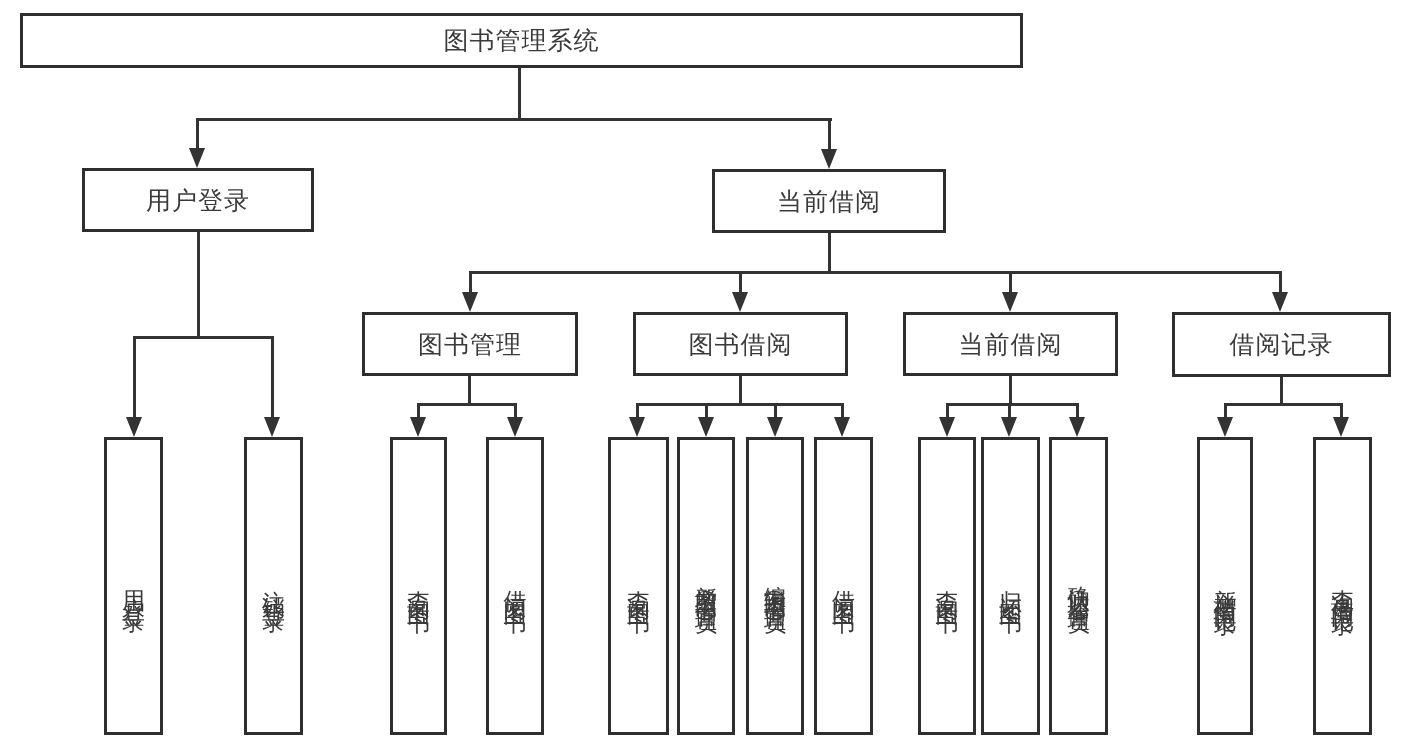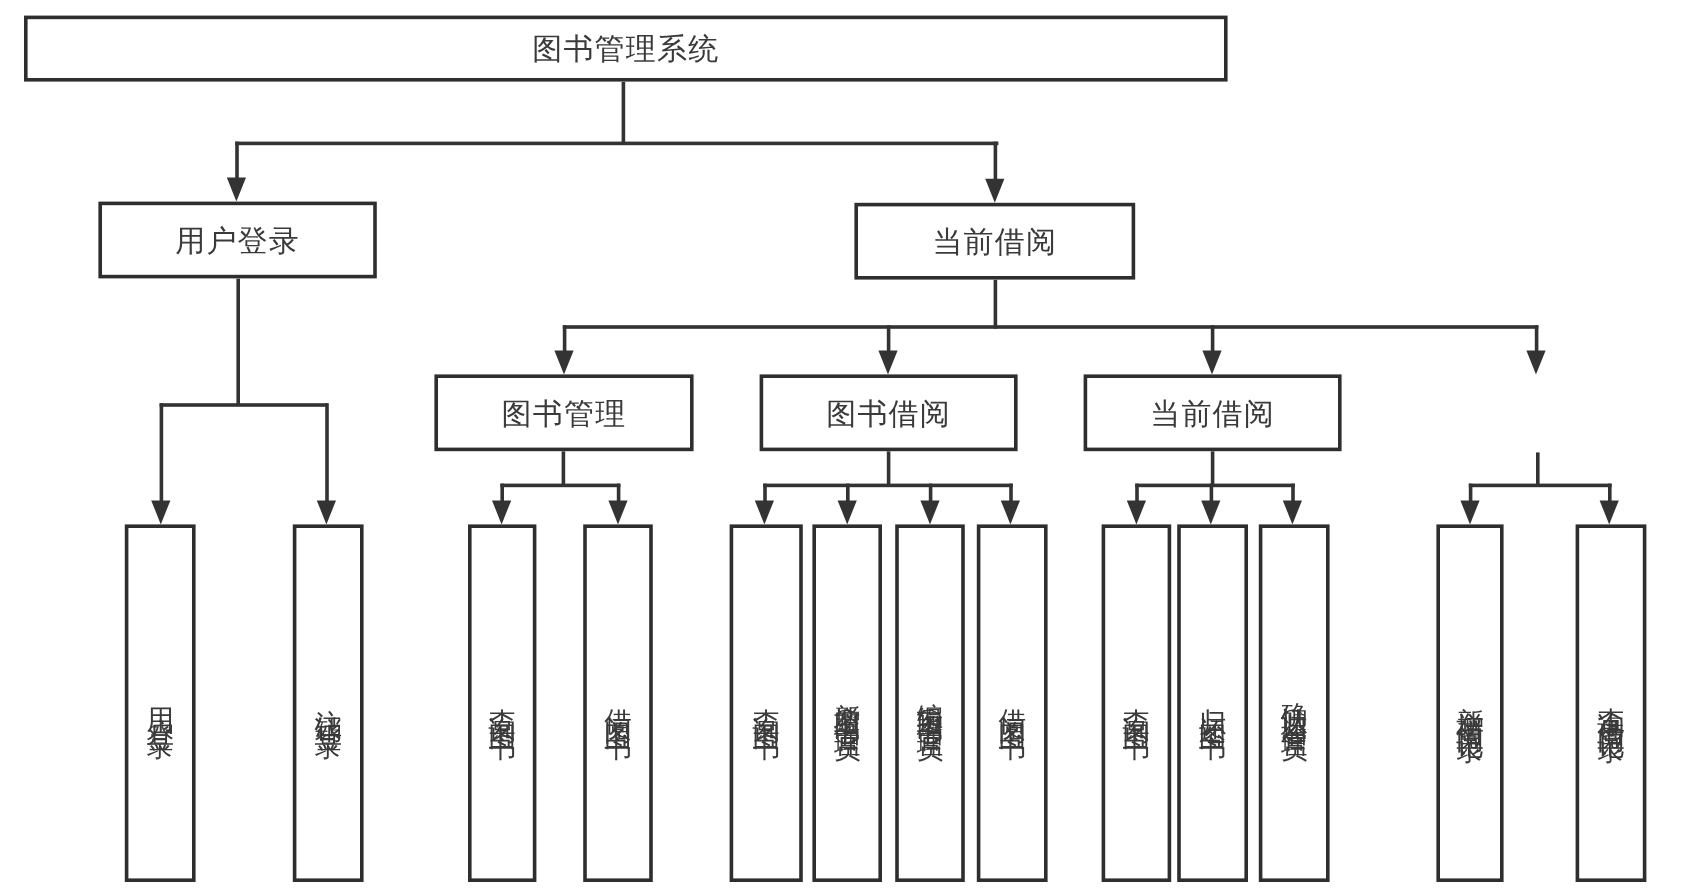--- a/index.html
+++ b/index.html
@@ -111,20 +111,23 @@
 
   <div class="node" style="left:362px; top:312px; width:216px; height:64px;">
     <span>图书管理</span>
   </div>
   <div class="node" style="left:633px; top:312px; width:215px; height:64px;">
     <span>图书借阅</span>
   </div>
   <div class="node" style="left:903px; top:312px; width:215px; height:64px;">
     <span>当前借阅</span>
   </div>
+  <div class="node" style="left:1172px; top:312px; width:219px; height:65px;">
+    <span>借阅记录</span>
+  </div>
 
   <div class="vline" style="left:468px; top:376px; height:29px;"></div>
   <div class="hline" style="left:417px; top:403px; width:100px;"></div>
   <div class="vline" style="left:417px; top:403px; height:18px;"></div>
   <div class="arrow" style="left:410px; top:417px;"></div>
   <div class="vline" style="left:514px; top:403px; height:18px;"></div>
   <div class="arrow" style="left:507px; top:417px;"></div>
 
   <div class="vline" style="left:739px; top:376px; height:29px;"></div>
   <div class="hline" style="left:636px; top:403px; width:208px;"></div>

